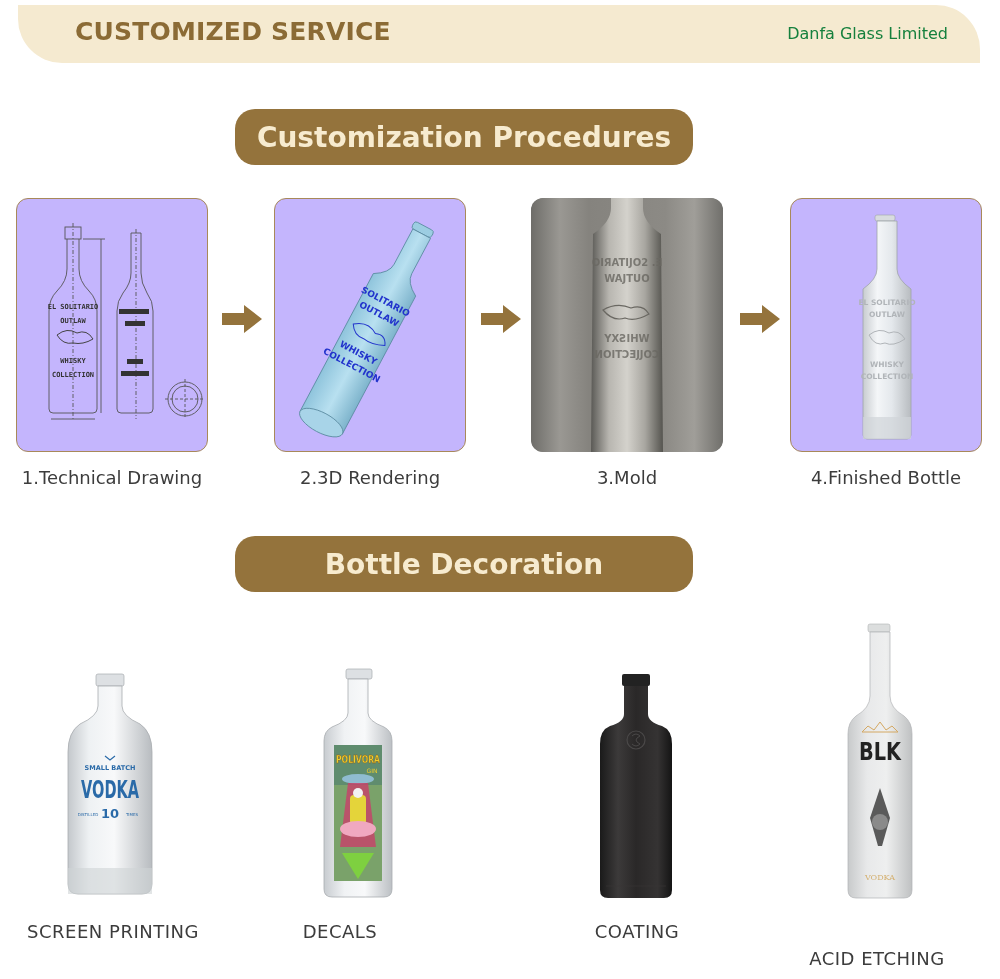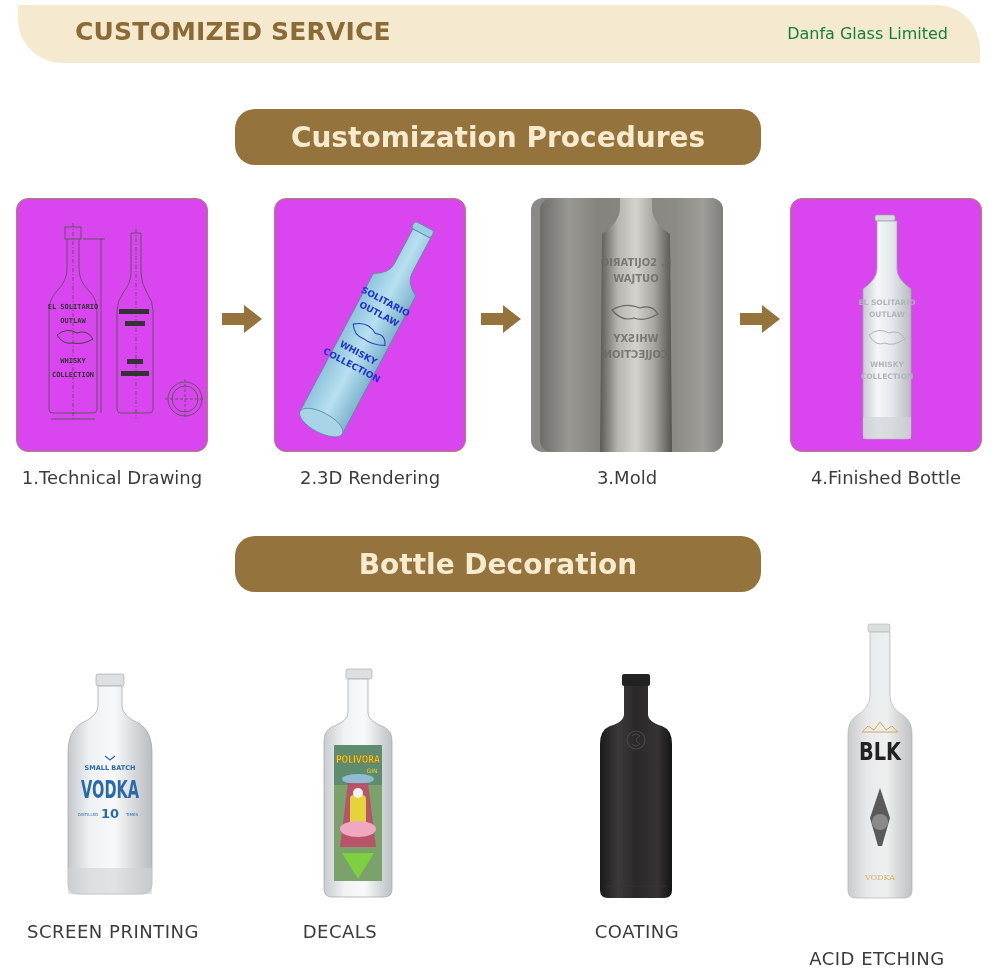--- a/index.html
+++ b/index.html
@@ -15,34 +15,34 @@
     position: absolute; left: 75px; top: 17px;
     font-family: "DejaVu Sans", sans-serif; font-weight: bold;
     font-size: 25px; letter-spacing: 0.2px; color: #8b6b35;
   }
   .header-company {
     position: absolute; right: 52px; top: 24px;
     font-family: "DejaVu Sans", sans-serif; font-size: 16px; color: #15803d;
   }
 
   .section-pill {
-    position: absolute; left: 235px; width: 526px; height: 56px;
+    position: absolute; left: 235px; width: 458px; height: 56px;
     background: #94733c; border-radius: 20px;
     display: flex; align-items: center; justify-content: center;
   }
   .section-pill span {
     font-family: "DejaVu Sans", sans-serif; font-weight: bold;
     font-size: 28px; color: #f7ebcf;
   }
   #pill-procedures { top: 109px; }
   #pill-decoration { top: 536px; }
 
   .step-card {
     position: absolute; top: 198px; width: 192px; height: 254px;
-    border: 1.5px solid #a8895a; border-radius: 12px; background: #d946ef;
+    border: 1.5px solid #a8895a; border-radius: 12px; background: #c4b5fd;
     overflow: hidden;
   }
   .step-card.mold { border: none; background: #8a8985; }
   .step-label {
     position: absolute; top: 467px; width: 240px; text-align: center;
     font-family: "DejaVu Sans", sans-serif; font-size: 18px; color: #3c3c3c;
   }
   .arrow { position: absolute; top: 305px; width: 40px; height: 28px; }
 
   .deco-item { position: absolute; }
@@ -126,21 +126,21 @@
       <path d="M78 134 Q90 124 102 132 Q112 128 116 138 Q104 144 94 142 Q84 144 78 134 Z" fill="none" stroke="#2233cc" stroke-width="1"></path>
     </g>
   </svg>
 </div>
 <div class="step-label" style="left:250px;">2.3D Rendering</div>
 
 <svg class="arrow" style="left:481px;" viewBox="0 0 40 28">
   <path d="M0 8 L22 8 L22 0 L40 14 L22 28 L22 20 L0 20 Z" fill="#94733c"></path>
 </svg>
 
-<div class="step-card mold" style="left:531px;padding-left:9px;">
+<div class="step-card mold" style="left:531px;">
   <svg width="192" height="254" viewBox="0 0 192 254">
     <defs>
       <linearGradient id="moldBg" x1="0" y1="0" x2="1" y2="0">
         <stop offset="0" stop-color="#6e6d69"></stop>
         <stop offset="0.15" stop-color="#9a9893"></stop>
         <stop offset="0.3" stop-color="#85837e"></stop>
         <stop offset="0.7" stop-color="#8c8a85"></stop>
         <stop offset="0.85" stop-color="#a09e99"></stop>
         <stop offset="1" stop-color="#706f6b"></stop>
       </linearGradient>

